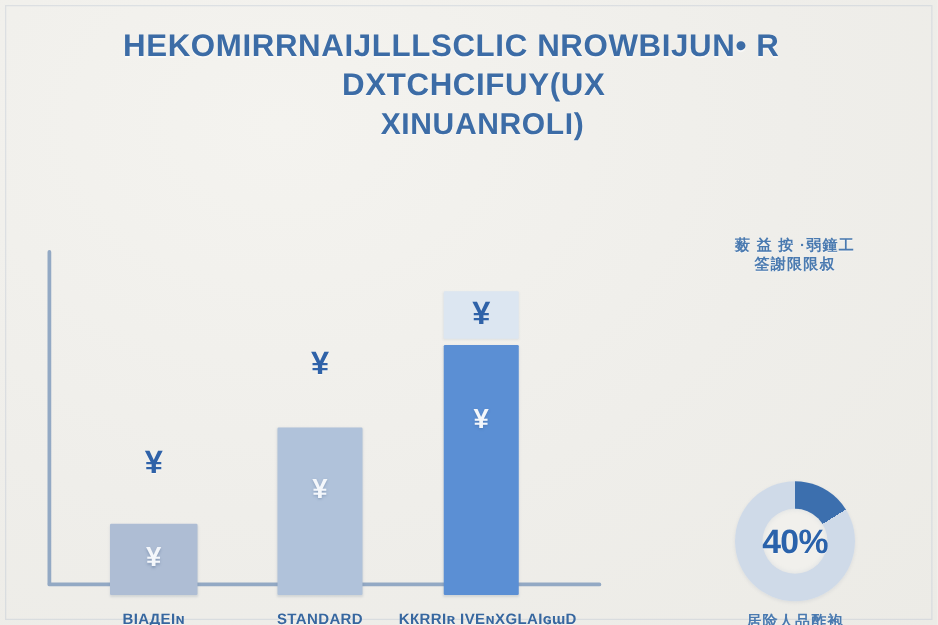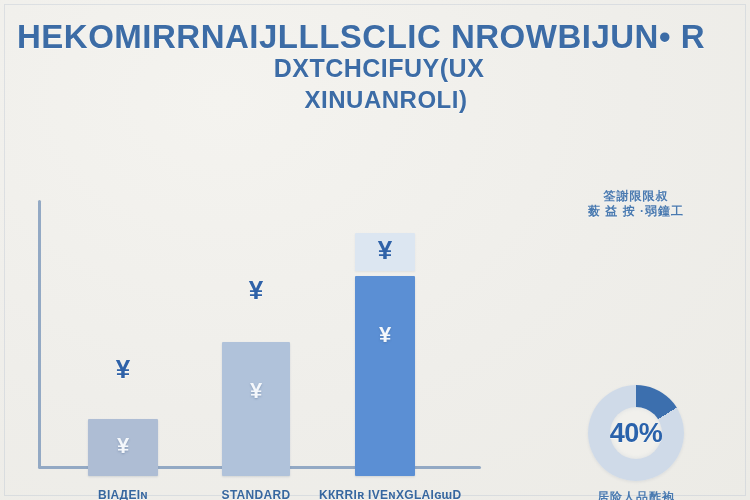--- a/index.html
+++ b/index.html
@@ -29,21 +29,21 @@
     text-align:center;
   }
   .tline{
     display:block;
     color:#3c6ca6;
     font-weight:bold;
     letter-spacing:.5px;
     text-shadow:0 1px 0 rgba(255,255,255,.55);
     white-space:nowrap;
   }
-  #title-line-1{font-size:33px;line-height:30px;padding-right:28px;}
+  #title-line-1{font-size:25px;line-height:30px;padding-right:28px;}
   #title-line-2{font-size:25px;line-height:32px;padding-left:8px;}
   #title-line-3{font-size:24px;line-height:31px;padding-left:22px;}
 
   
   #chart{
     position:absolute;left:28px;top:190px;width:480px;height:310px;
   }
   #axis-y{
     position:absolute;left:10px;top:10px;width:3px;height:268px;
     background:#93a9c4;border-radius:2px;
@@ -163,22 +163,22 @@
           <div class="bar-cap" style="bottom:205px;height:38px;background:#dce6f1;"></div>
           <div class="yen-cap" style="bottom:210px;font-size:26px;">¥</div>
           <div class="bar-label" style="top:100%;margin-top:12px;">KКRRIʀ IVEɴXGLAIɢɯD</div>
         </div>
       </div>
   </div>
 
   <div id="donuts-host">
       <div class="donut-block" style="left: 546px; top: 180px;">
         <div class="donut-caption">
+          <span>薮 益 按 ·弱鐘工</span>
           <span>筌謝限限叔</span>
-          <span>薮 益 按 ·弱鐘工</span>
         </div>
       </div>
       <div class="donut-block" style="left: 546px; top: 385px;">
         <div class="donut" style="background:conic-gradient(#3c6fae 0deg 58deg, #cfdae8 58deg 360deg);">
           <div class="hole"></div>
           <div class="pct">40%</div>
         </div>
         <div class="donut-caption">
           <span>居险人品酢袍</span>
         </div>

